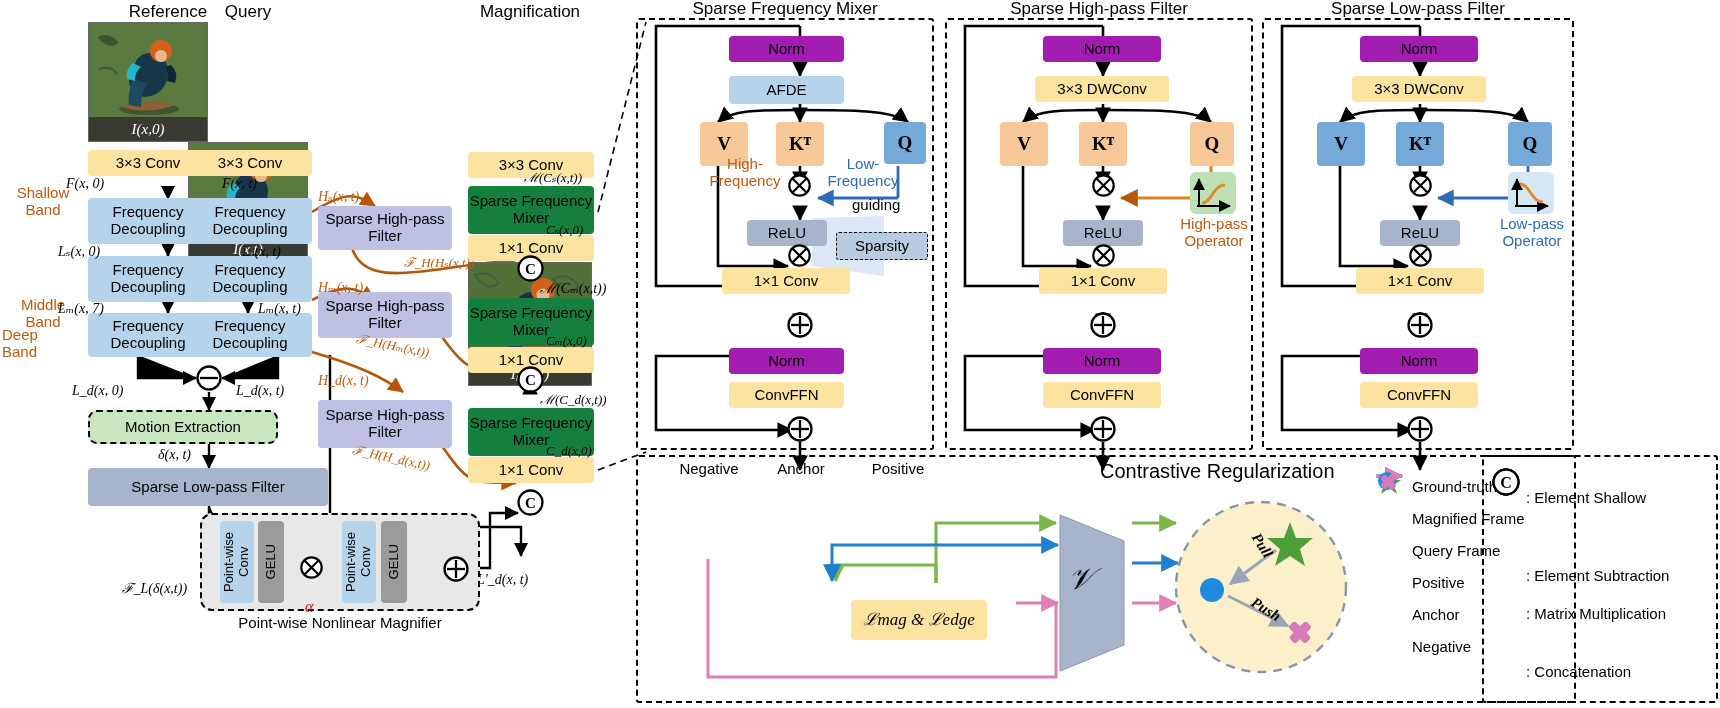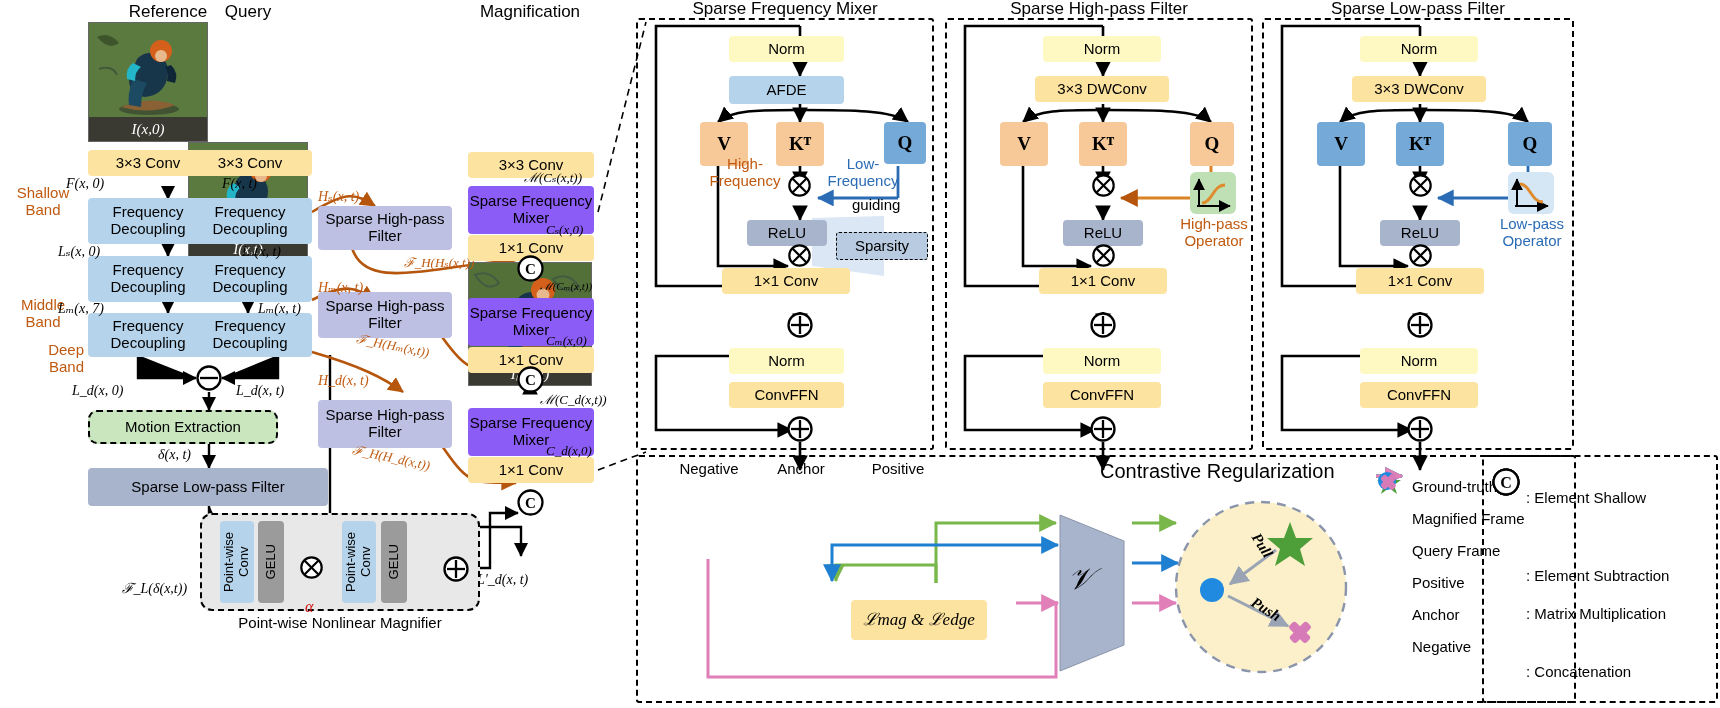--- a/index.html
+++ b/index.html
@@ -5,22 +5,22 @@
   html,body{margin:0;padding:0;background:#fff;}
   body{width:1720px;height:708px;position:relative;
        font-family:"Liberation Sans","DejaVu Sans",sans-serif;
        font-size:14px;color:#000;overflow:hidden;}
   .abs{position:absolute;box-sizing:border-box;}
   .blk{display:flex;align-items:center;justify-content:center;text-align:center;
        border-radius:4px;line-height:1.12;}
   .yellow{background:#fce3a0;}
   .blue{background:#b5d4ec;}
   .purple{background:#bdbfe3;}
-  .green{background:#8b5cf6;}
-  .grey{background:#fef9c3;}
+  .green{background:#15803d;}
+  .grey{background:#a21caf;}
   .slate{background:#a8b3cc;}
   .orange-box{background:#f7c999;}
   .dblue{background:#74a9d8;}
   .lgreen{background:#c9e6bf;}
   .ttl{font-size:17px;text-align:center;}
   .lbl{font-style:italic;font-family:"Liberation Serif","DejaVu Serif",serif;font-size:14px;white-space:nowrap;}
   .orangetxt{color:#c05a10;}
   .bluetxt{color:#2b6cb5;}
   .dashbox{border:2.2px dashed #000;border-radius:3px;}
   .photo{position:relative;overflow:hidden;border:1px solid #666;}
@@ -162,21 +162,21 @@
     <path d="M86,43 q9,9 4,20 l-9,-2 q3,-11 -2,-16z" fill="#0f2638"></path>
     <rect x="0" y="100" width="124" height="24" fill="#2e2e28"></rect>
   </svg>
   <div class="cap">Iₘ(x,t)</div>
 </div>
 
 <div class="abs orangetxt" style="left:2px;top:184px;width:82px;text-align:center;font-size:15px;line-height:1.15;white-space:pre-line;">Shallow
 Band</div>
 <div class="abs orangetxt" style="left:2px;top:272px;width:82px;text-align:center;font-size:15px;line-height:1.15;white-space:pre-line;margin-top:24px;">Middle
 Band</div>
-<div class="abs orangetxt" style="left:2px;top:341px;width:82px;text-align:right;font-size:15px;line-height:1.15;white-space:pre-line;">Deep
+<div class="abs orangetxt" style="left:2px;top:326px;width:82px;text-align:left;font-size:15px;line-height:1.15;white-space:pre-line;">Deep
 Band</div>
 
 <div class="abs blk yellow" style="left:88px;top:150px;width:120px;height:26px;font-size:15px;">3×3 Conv</div>
 <div class="abs blk blue" style="left:88px;top:198px;width:120px;height:46px;font-size:15px;white-space:pre-line;">Frequency
 Decoupling</div>
 <div class="abs blk blue" style="left:88px;top:256px;width:120px;height:46px;font-size:15px;white-space:pre-line;">Frequency
 Decoupling</div>
 <div class="abs blk blue" style="left:88px;top:313px;width:120px;height:44px;font-size:15px;white-space:pre-line;">Frequency
 Decoupling</div>
 
@@ -263,21 +263,21 @@
 <div class="abs blk yellow" style="left:468px;top:235px;width:126px;height:26px;font-size:15px;">1×1 Conv</div>
 <div class="abs blk green" style="left:468px;top:298px;width:126px;height:48px;font-size:15px;white-space:pre-line;">Sparse Frequency
 Mixer</div>
 <div class="abs blk yellow" style="left:468px;top:347px;width:126px;height:26px;font-size:15px;">1×1 Conv</div>
 <div class="abs blk green" style="left:468px;top:408px;width:126px;height:48px;font-size:15px;white-space:pre-line;">Sparse Frequency
 Mixer</div>
 <div class="abs blk yellow" style="left:468px;top:457px;width:126px;height:26px;font-size:15px;">1×1 Conv</div>
 
 <div class="abs lbl" style="left:524px;top:168px;font-size:13px;">ℳ(Cₛ(x,t))</div>
 <div class="abs lbl" style="left:546px;top:222px;font-size:13px;">Cₛ(x,0)</div>
-<div class="abs lbl" style="left:540px;top:278px;font-size:11px;">ℳ(Cₘ(x,t))</div>
+<div class="abs lbl" style="left:540px;top:278px;font-size:14px;">ℳ(Cₘ(x,t))</div>
 <div class="abs lbl" style="left:546px;top:333px;font-size:13px;">Cₘ(x,0)</div>
 <div class="abs lbl" style="left:540px;top:390px;font-size:13px;">ℳ(C_d(x,t))</div>
 <div class="abs lbl" style="left:546px;top:443px;font-size:13px;">C_d(x,0)</div>
 
 <div class="abs opglyph" style="left:517px;top:255px;width:27px;height:27px;">
   <svg width="27" height="27">
       <circle cx="13.5" cy="13.5" r="12" fill="#fff" stroke="#000" stroke-width="2.3"></circle>
       <text x="13.5" y="19" text-anchor="middle" font-family="Liberation Serif,serif" font-size="15" font-weight="bold">C</text>
     </svg>
 </div>

